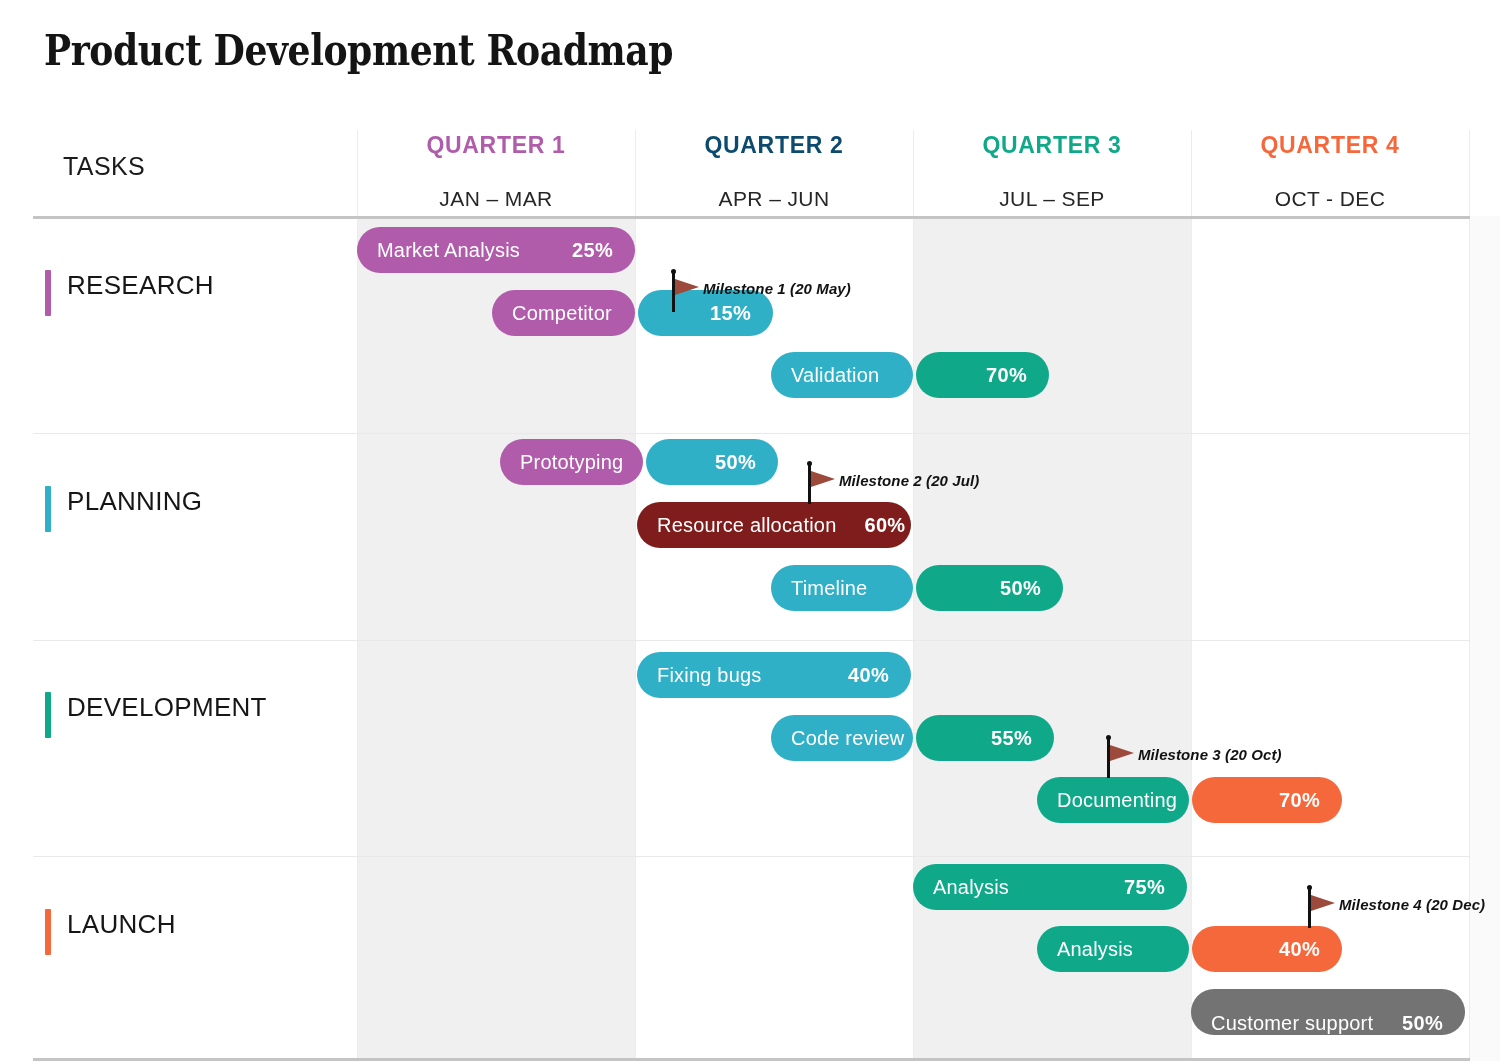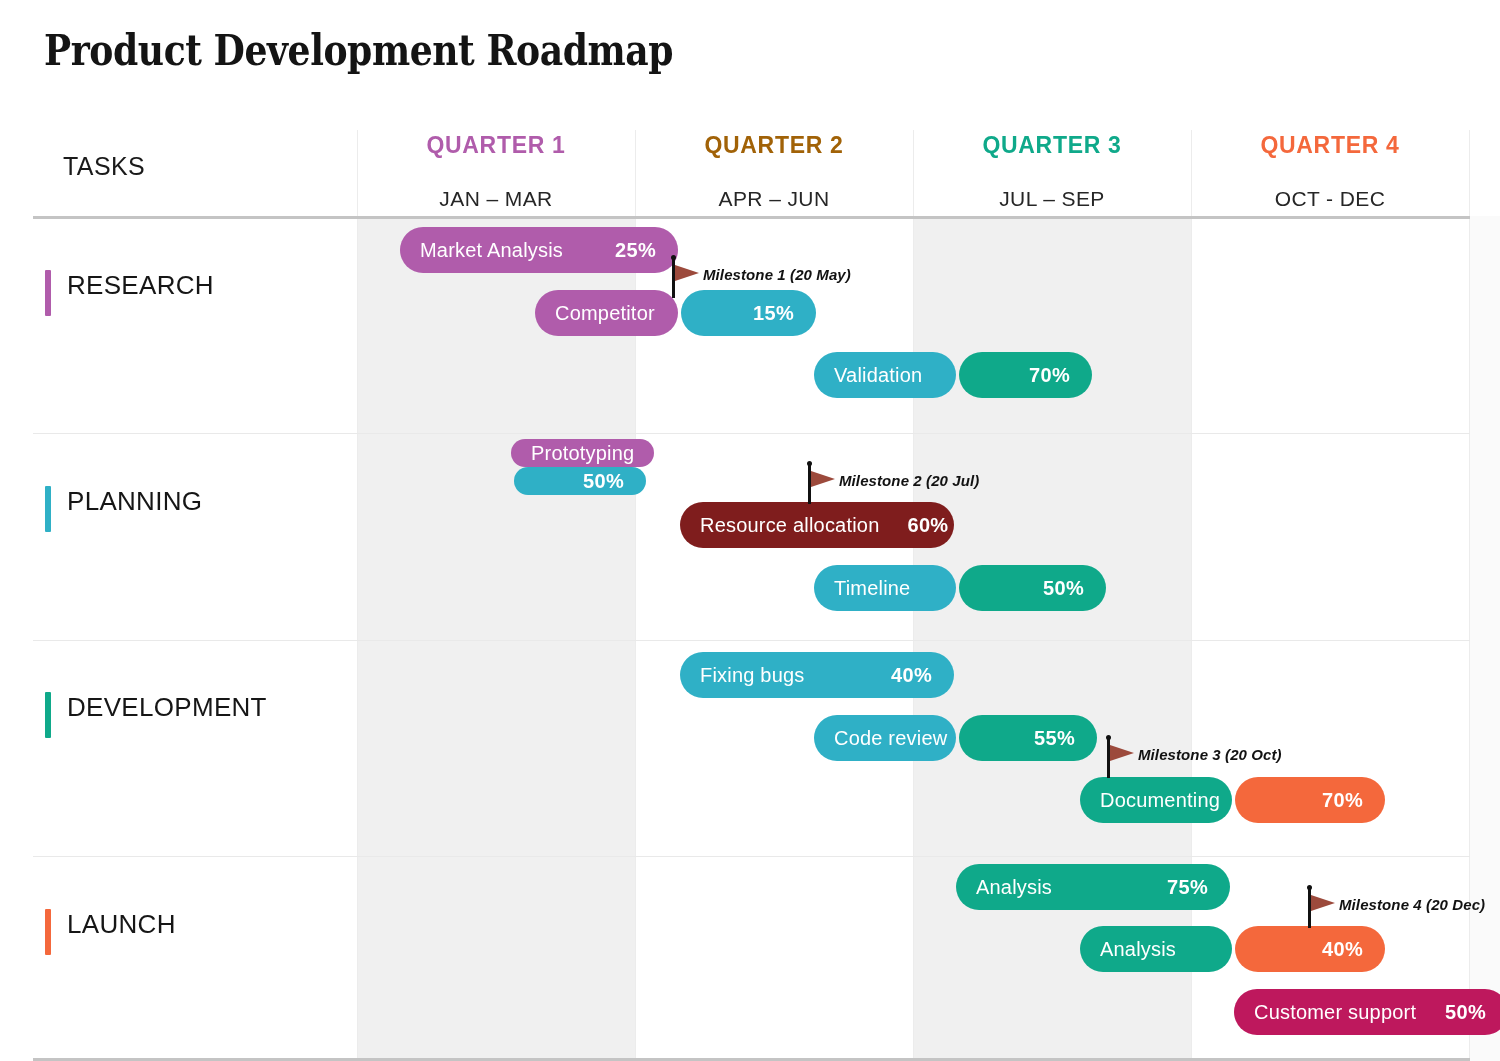--- a/index.html
+++ b/index.html
@@ -68,21 +68,21 @@
 
   
   .row-label-wrap { position: absolute; left: 45px; display: flex; align-items: flex-start; }
   .row-accent { width: 6px; height: 46px; border-radius: 1px; margin-right: 16px; }
   .row-label {
     font-size: 26px; font-weight: 400; color: #161616; letter-spacing: 0.3px;
     white-space: nowrap;
   }
 
   
-  .bar-group { position: absolute; height: 56px; display: flex; padding-left: 43px; }
+  .bar-group { position: absolute; height: 56px; display: flex; }
   .seg {
     height: 46px; display: flex; align-items: center;
     border-radius: 23px;
     color: #ffffff; white-space: nowrap; position: relative;
   }
   .seg + .seg { margin-left: 3px; }
   .seg-label {
     font-size: 20px; font-weight: 400; letter-spacing: 0.2px;
     padding-left: 20px; padding-right: 14px;
   }
@@ -127,21 +127,21 @@
 
   <div class="title">Product Development Roadmap</div>
 
   <div class="tasks-label">TASKS</div>
   <div id="quarter-heads">
       <div class="q-head" style="left: 357px; top: 132px; width: 278px;">
         <div class="q-name" style="color: rgb(176, 92, 171);">QUARTER 1</div>
         <div class="q-months">JAN – MAR</div>
       </div>
       <div class="q-head" style="left: 635px; top: 132px; width: 278px;">
-        <div class="q-name" style="color: #a16207;">QUARTER 2</div>
+        <div class="q-name" style="color: #0c4a6e;">QUARTER 2</div>
         <div class="q-months">APR – JUN</div>
       </div>
       <div class="q-head" style="left: 913px; top: 132px; width: 278px;">
         <div class="q-name" style="color: rgb(15, 169, 138);">QUARTER 3</div>
         <div class="q-months">JUL – SEP</div>
       </div>
       <div class="q-head" style="left: 1191px; top: 132px; width: 278px;">
         <div class="q-name" style="color: rgb(244, 104, 60);">QUARTER 4</div>
         <div class="q-months">OCT - DEC</div>
       </div>
@@ -197,21 +197,21 @@
         </div>
       </div>
       <div class="bar-group" style="left: 771px; top: 352px;">
         <div class="seg" style="width: 142px; background: rgb(47, 176, 198);">
           <span class="seg-label">Validation</span>
         </div>
         <div class="seg only-pct" style="width: 133px; background: rgb(15, 169, 138);">
           <span class="seg-pct">70%</span>
         </div>
       </div>
-      <div class="bar-group" style="left: 468px; top: 439px; flex-direction: column;">
+      <div class="bar-group" style="left: 500px; top: 439px;">
         <div class="seg" style="width: 143px; background: rgb(176, 92, 171);">
           <span class="seg-label">Prototyping</span>
         </div>
         <div class="seg only-pct" style="width: 132px; background: rgb(47, 176, 198);">
           <span class="seg-pct">50%</span>
         </div>
       </div>
       <div class="bar-group" style="left: 637px; top: 502px;">
         <div class="seg" style="width: 274px; background: #7f1d1d;">
           <span class="seg-label">Resource allocation</span>
@@ -256,29 +256,29 @@
       </div>
       <div class="bar-group" style="left: 1037px; top: 926px;">
         <div class="seg" style="width: 152px; background: rgb(15, 169, 138);">
           <span class="seg-label">Analysis</span>
         </div>
         <div class="seg only-pct" style="width: 150px; background: rgb(244, 104, 60);">
           <span class="seg-pct">40%</span>
         </div>
       </div>
       <div class="bar-group" style="left: 1191px; top: 989px;">
-        <div class="seg" style="width: 274px; background: #be185d;">
+        <div class="seg" style="width: 274px; background: #737373; align-items: flex-end;">
           <span class="seg-label">Customer support</span>
           <span class="seg-pct">50%</span>
         </div>
       </div>
     </div>
 
   <div id="milestones">
-      <div class="milestone" style="left: 672px; top: 258px;">
+      <div class="milestone" style="left: 672px; top: 272px;">
         <div class="flag-pole">
           <div class="flag-tri"></div>
         </div>
         <div class="ms-text">Milestone 1 (20 May)</div>
       </div>
       <div class="milestone" style="left: 808px; top: 464px;">
         <div class="flag-pole">
           <div class="flag-tri"></div>
         </div>
         <div class="ms-text">Milestone 2 (20 Jul)</div>

